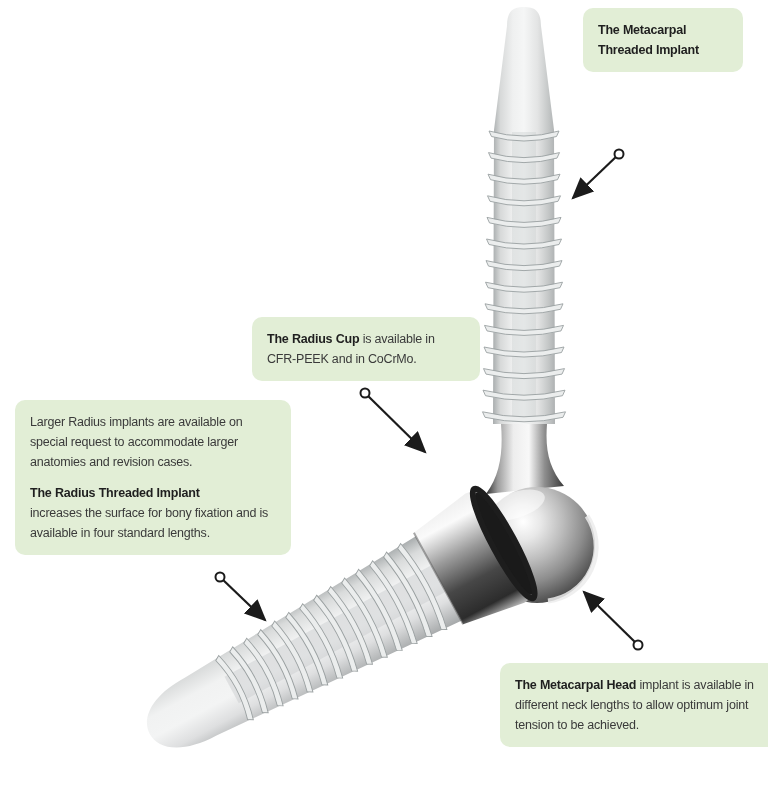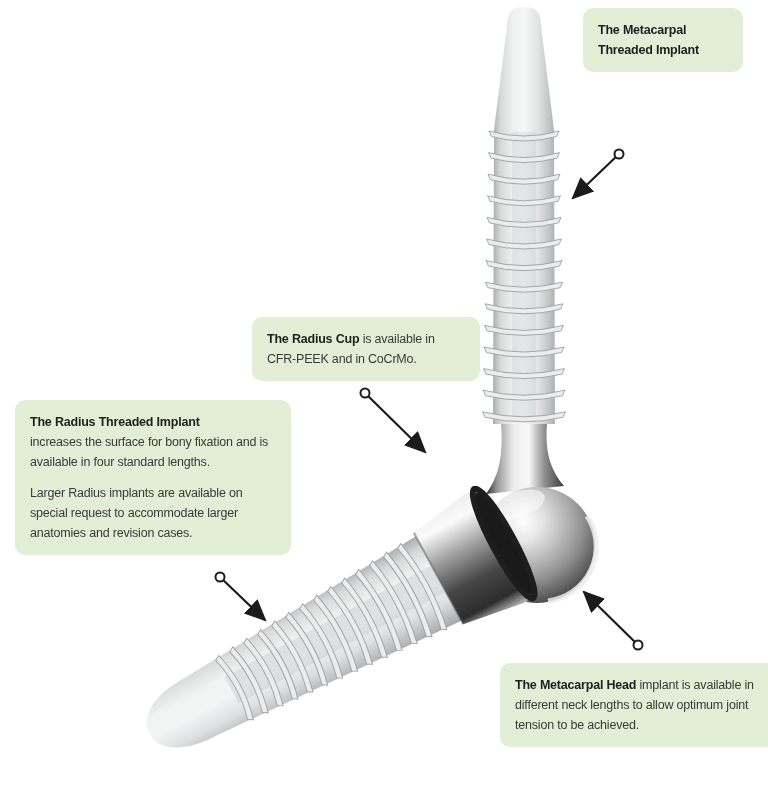--- a/index.html
+++ b/index.html
@@ -160,21 +160,21 @@
 
   <div class="callout" id="c-metacarpal-threaded">
     <p><strong class="block">The Metacarpal Threaded Implant</strong></p>
   </div>
 
   <div class="callout" id="c-radius-cup">
     <p><strong>The Radius Cup</strong> <span>is available in CFR-PEEK and in CoCrMo.</span></p>
   </div>
 
   <div class="callout" id="c-radius-threaded">
+    <p><span>Larger Radius implants are available on special request to accommodate larger anatomies and revision cases.</span></p>
     <p><strong class="block">The Radius Threaded Implant</strong><span>increases the surface for bony fixation and is available in four standard lengths.</span></p>
-    <p><span>Larger Radius implants are available on special request to accommodate larger anatomies and revision cases.</span></p>
   </div>
 
   <div class="callout" id="c-metacarpal-head">
     <p><strong>The Metacarpal Head</strong> <span>implant is available in different neck lengths to allow optimum joint tension to be achieved.</span></p>
   </div>
 
 </div>
 
 </body></html>

